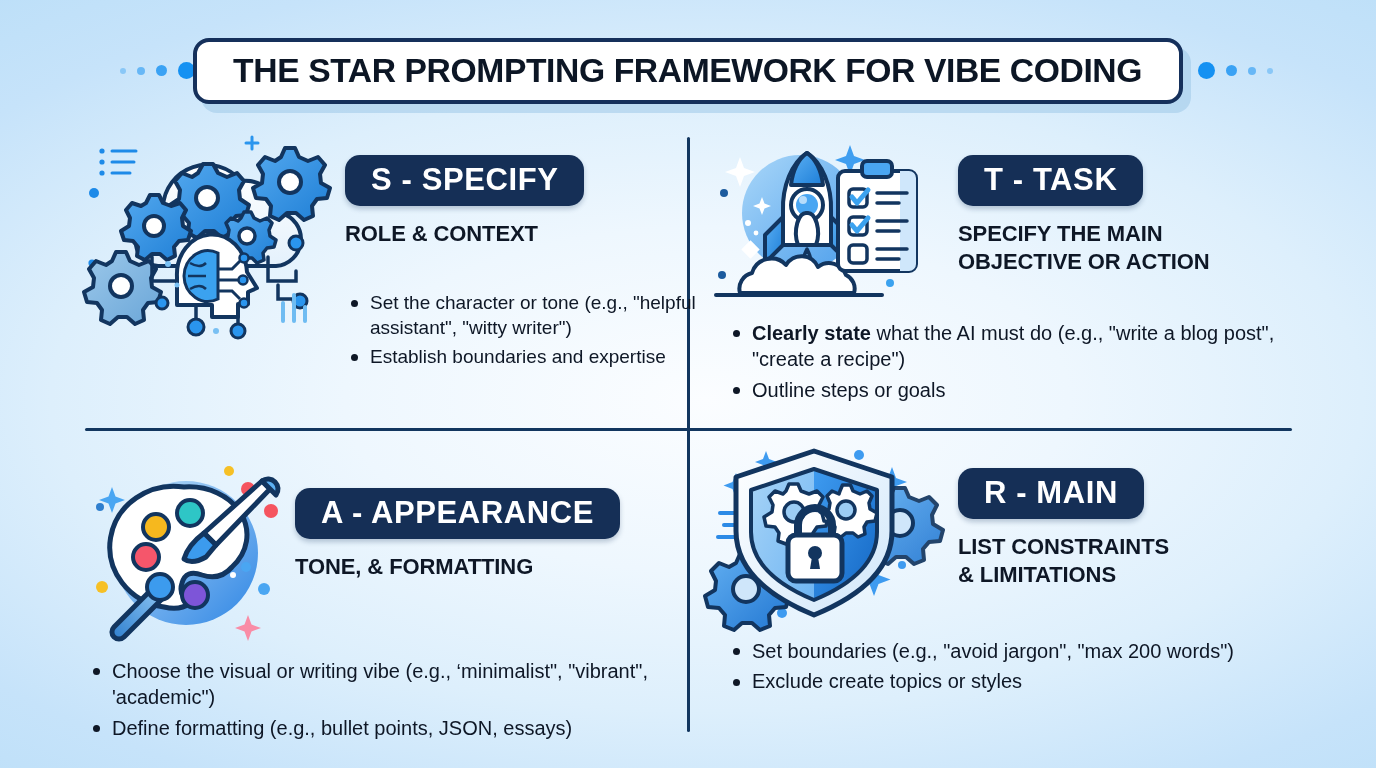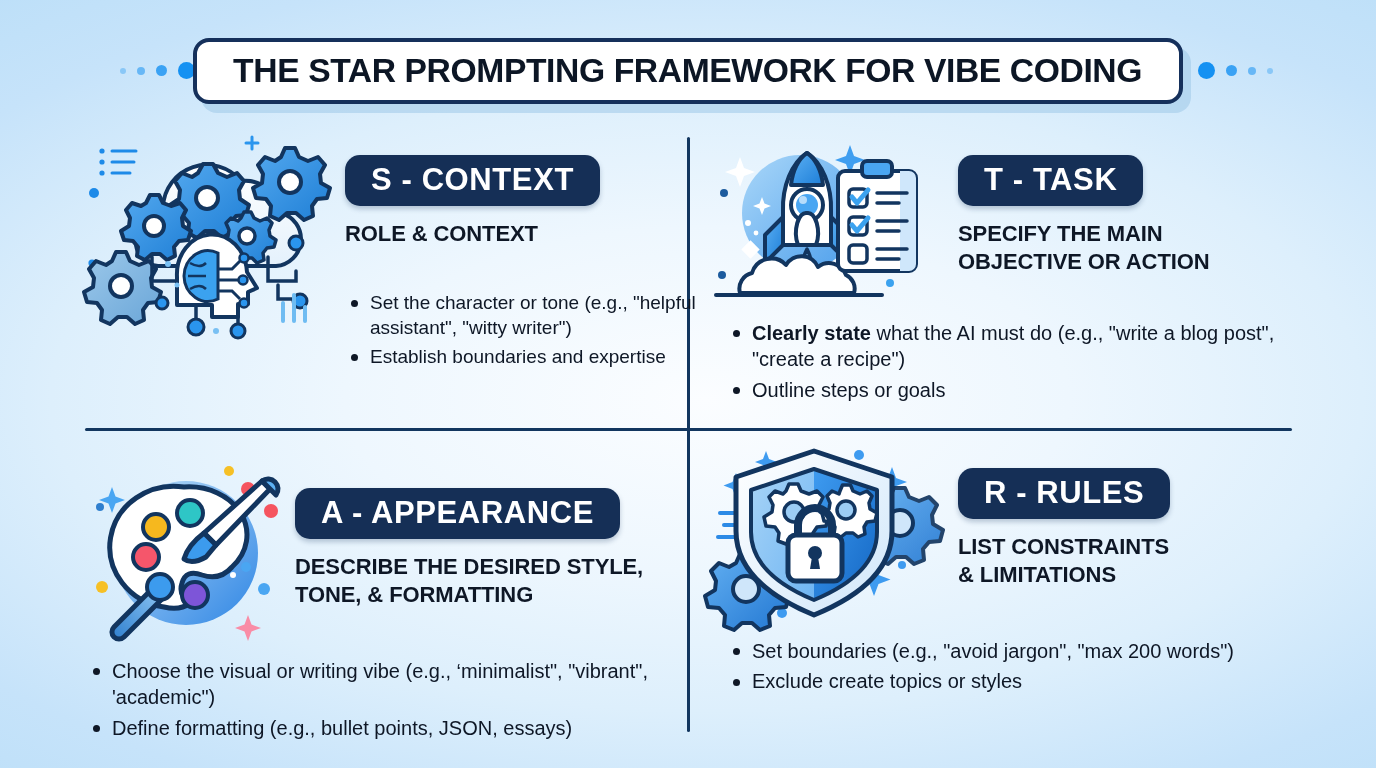--- a/index.html
+++ b/index.html
@@ -300,21 +300,21 @@
         </g>
         <g fill="#79c0f3">
           <circle cx="90" cy="129" r="3"></circle>
             <circle cx="99" cy="150" r="2.5"></circle>
             <circle cx="138" cy="196" r="3"></circle>
         </g>
       </svg>
     </div>
 
     <div class="head-col">
-      <div class="pill">S - CONTEXT</div>
+      <div class="pill">S - SPECIFY</div>
       <div class="subhead">
         <div>ROLE &amp; CONTEXT</div>
       </div>
     </div>
 
     <ul class="bullets">
       <li><span>Set the character or tone (e.g., "helpful assistant", "witty writer")</span></li>
       <li><span>Establish boundaries and expertise</span></li>
     </ul>
   </div>
@@ -454,21 +454,20 @@
 
         <path d="M174 16 l8 8 l-54 56 l-12 -12 z" fill="#ffffff" stroke="#12355f" stroke-width="5" stroke-linejoin="round"></path>
         <path d="M174 16 a10 10 0 0 1 14 14 l-6 -6 z" fill="#5cb0f3" stroke="#12355f" stroke-width="5" stroke-linejoin="round"></path>
         <path d="M116 68 l12 12 l-10 12 q-14 8 -22 2 q4 -14 20 -26 z" fill="#3c9bee" stroke="#12355f" stroke-width="5" stroke-linejoin="round"></path>
       </svg>
     </div>
 
     <div class="head-col">
       <div class="pill">A - APPEARANCE</div>
       <div class="subhead">
-        <div>DESCRIBE THE DESIRED STYLE,</div>
         <div>TONE, &amp; FORMATTING</div>
       </div>
     </div>
 
     <ul class="bullets">
       <li><span>Choose the visual or writing vibe (e.g., ‘minimalist", "vibrant", 'academic")</span></li>
       <li><span>Define formatting (e.g., bullet points, JSON, essays)</span></li>
     </ul>
   </div>
 
@@ -536,21 +535,21 @@
         </g>
 
         <path d="M84 92 v-12 a17 17 0 0 1 34 0 v12" fill="none" stroke="#12355f" stroke-width="8" stroke-linecap="round"></path>
         <rect x="74" y="90" width="54" height="46" rx="8" fill="#ffffff" stroke="#12355f" stroke-width="5"></rect>
         <circle cx="101" cy="108" r="7" fill="#12355f"></circle>
         <path d="M98 112 h6 l2 12 h-10 z" fill="#12355f"></path>
       </svg>
     </div>
 
     <div class="head-col">
-      <div class="pill">R - RULES</div>
+      <div class="pill">R - MAIN</div>
       <div class="subhead">
         <div>LIST CONSTRAINTS</div>
         <div>&amp; LIMITATIONS</div>
       </div>
     </div>
 
     <ul class="bullets">
       <li><span>Set boundaries (e.g., "avoid jargon", "max 200 words")</span></li>
       <li><span>Exclude create topics or styles</span></li>
     </ul>

